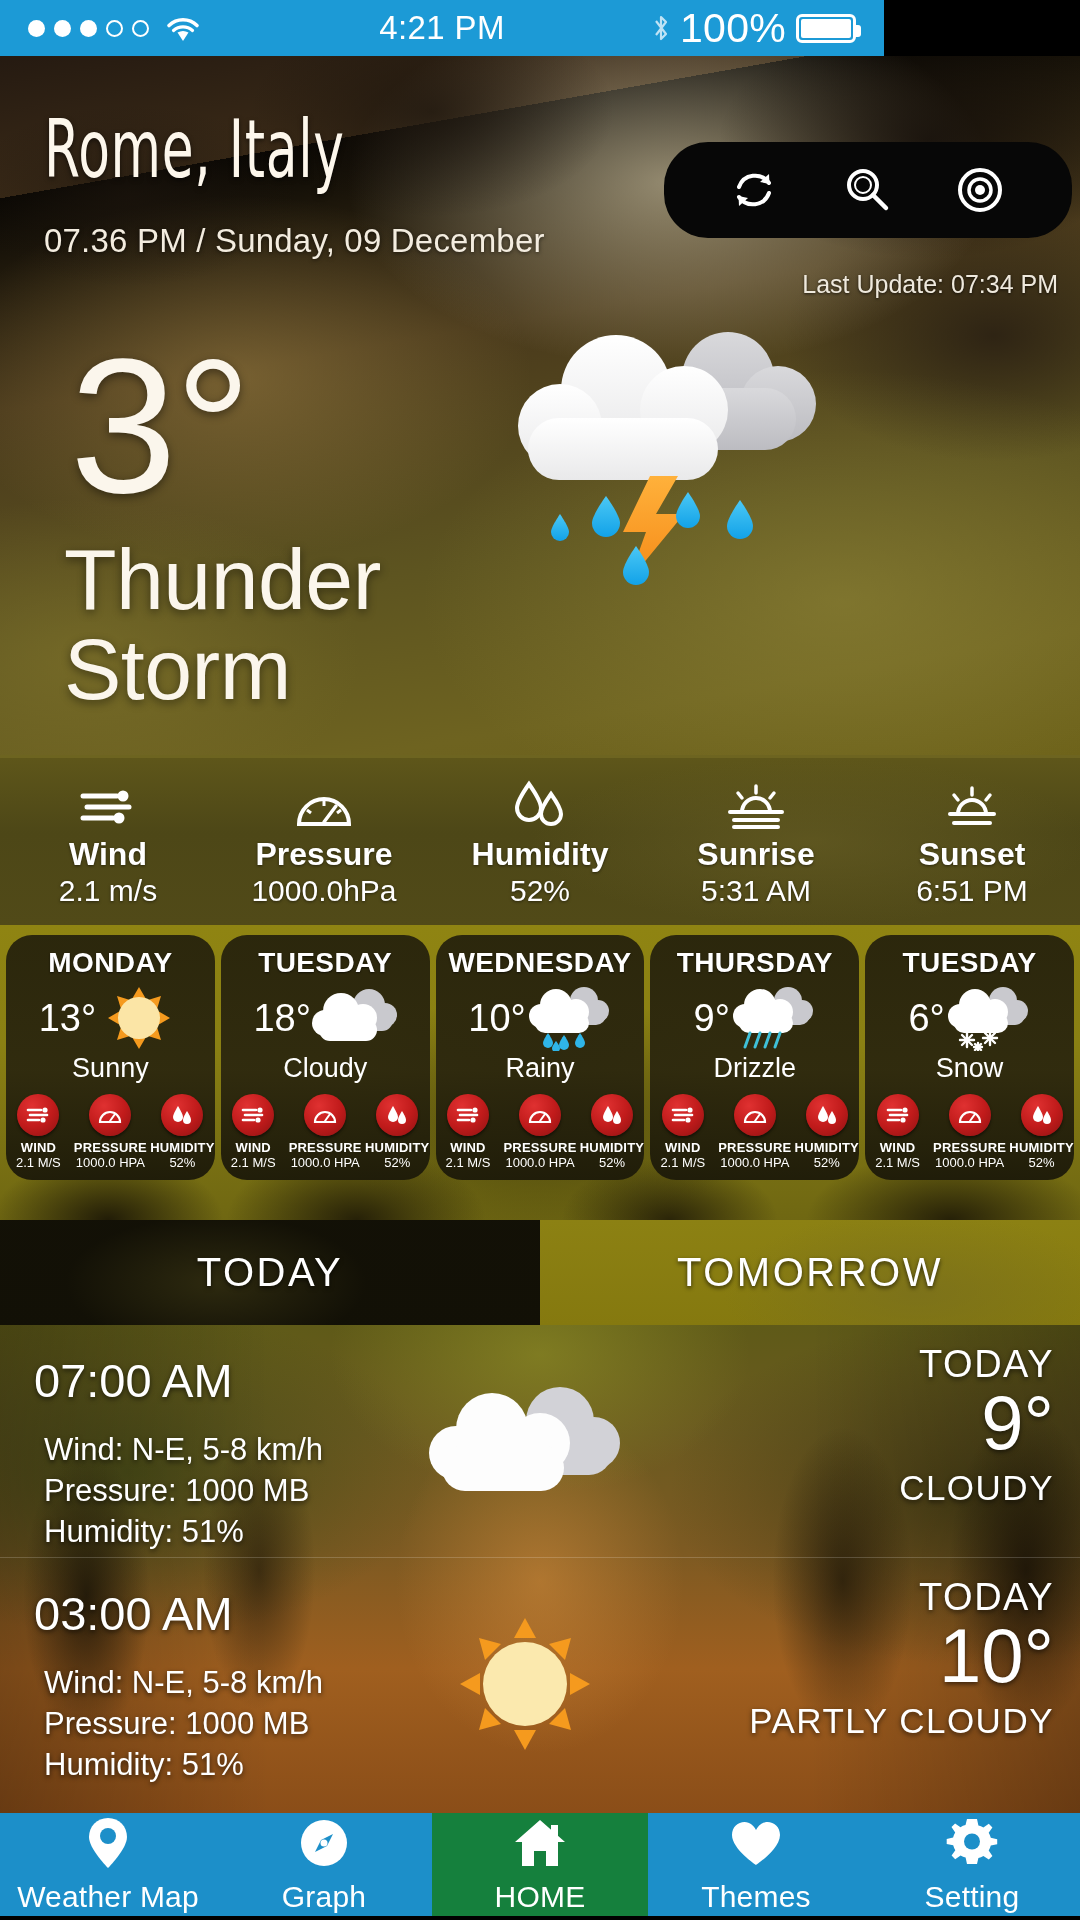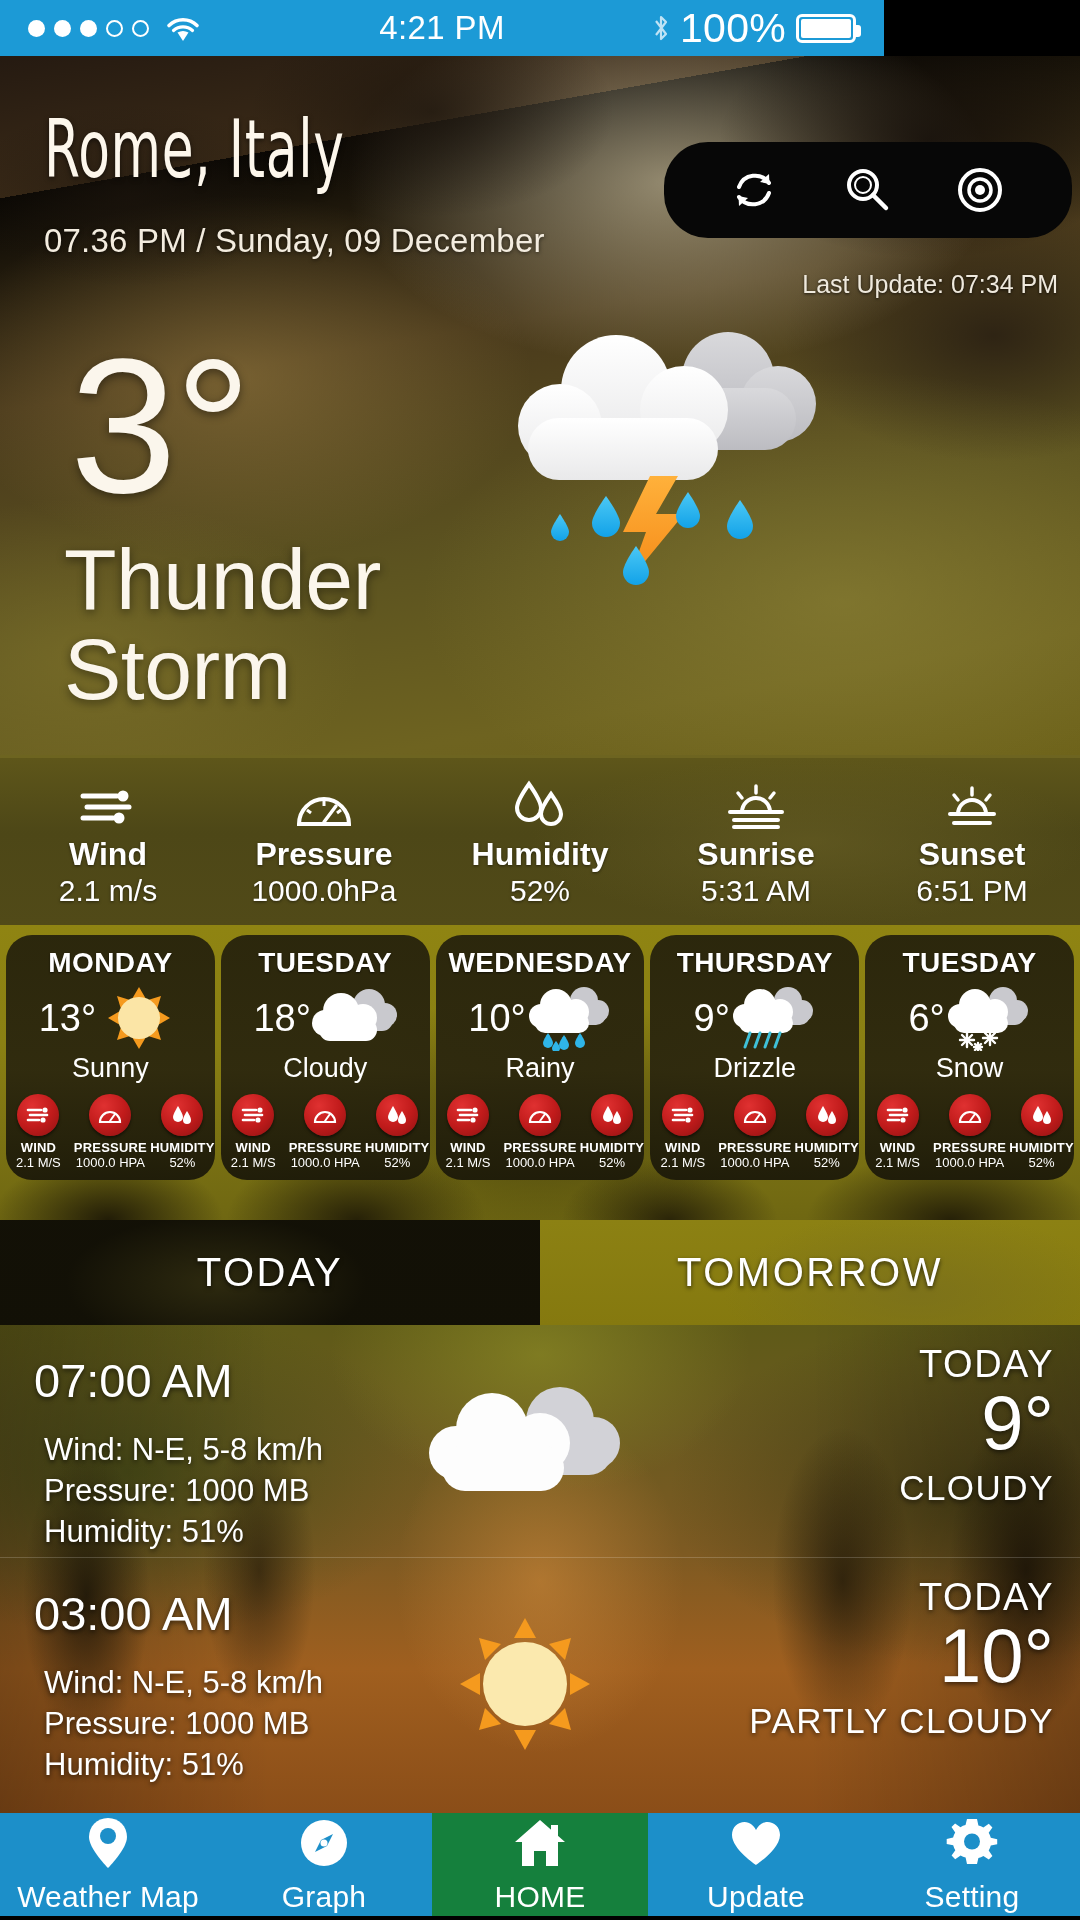--- a/index.html
+++ b/index.html
@@ -805,21 +805,21 @@
       </span>
       <span class="nlabel">HOME</span>
     </div>
 
     <div class="nav">
       <span class="nicon">
         <svg width="54" height="48" viewBox="0 0 54 48">
           <path d="M27 46 C27 46 3 30 3 16 C3 8 9 3 15.5 3 C21 3 25 7 27 11 C29 7 33 3 38.5 3 C45 3 51 8 51 16 C51 30 27 46 27 46z" fill="#fff"></path>
         </svg>
       </span>
-      <span class="nlabel">Update</span>
+      <span class="nlabel">Themes</span>
     </div>
 
     <div class="nav">
       <span class="nicon">
         <svg width="52" height="52" viewBox="0 0 52 52">
           <path d="M26 2 l5 0 1.4 6.4 a19 19 0 0 1 5 2.1 l5.4 -3.7 3.6 3.6 -3.7 5.4 a19 19 0 0 1 2.1 5 l6.4 1.4 0 5 -6.4 1.4 a19 19 0 0 1 -2.1 5 l3.7 5.4 -3.6 3.6 -5.4 -3.7 a19 19 0 0 1 -5 2.1 L31 47 l-5 0 -5 0 -1.4 -6.4 a19 19 0 0 1 -5 -2.1 l-5.4 3.7 -3.6 -3.6 3.7 -5.4 a19 19 0 0 1 -2.1 -5 L0.7 26.9 l0 -5 6.4 -1.4 a19 19 0 0 1 2.1 -5 L5.5 10.1 9.1 6.5 l5.4 3.7 a19 19 0 0 1 5 -2.1 L21 2 z" fill="#fff"></path>
           <circle cx="26" cy="24.5" r="8" fill="#1c8fc9"></circle>
         </svg>
       </span>
       <span class="nlabel">Setting</span>

